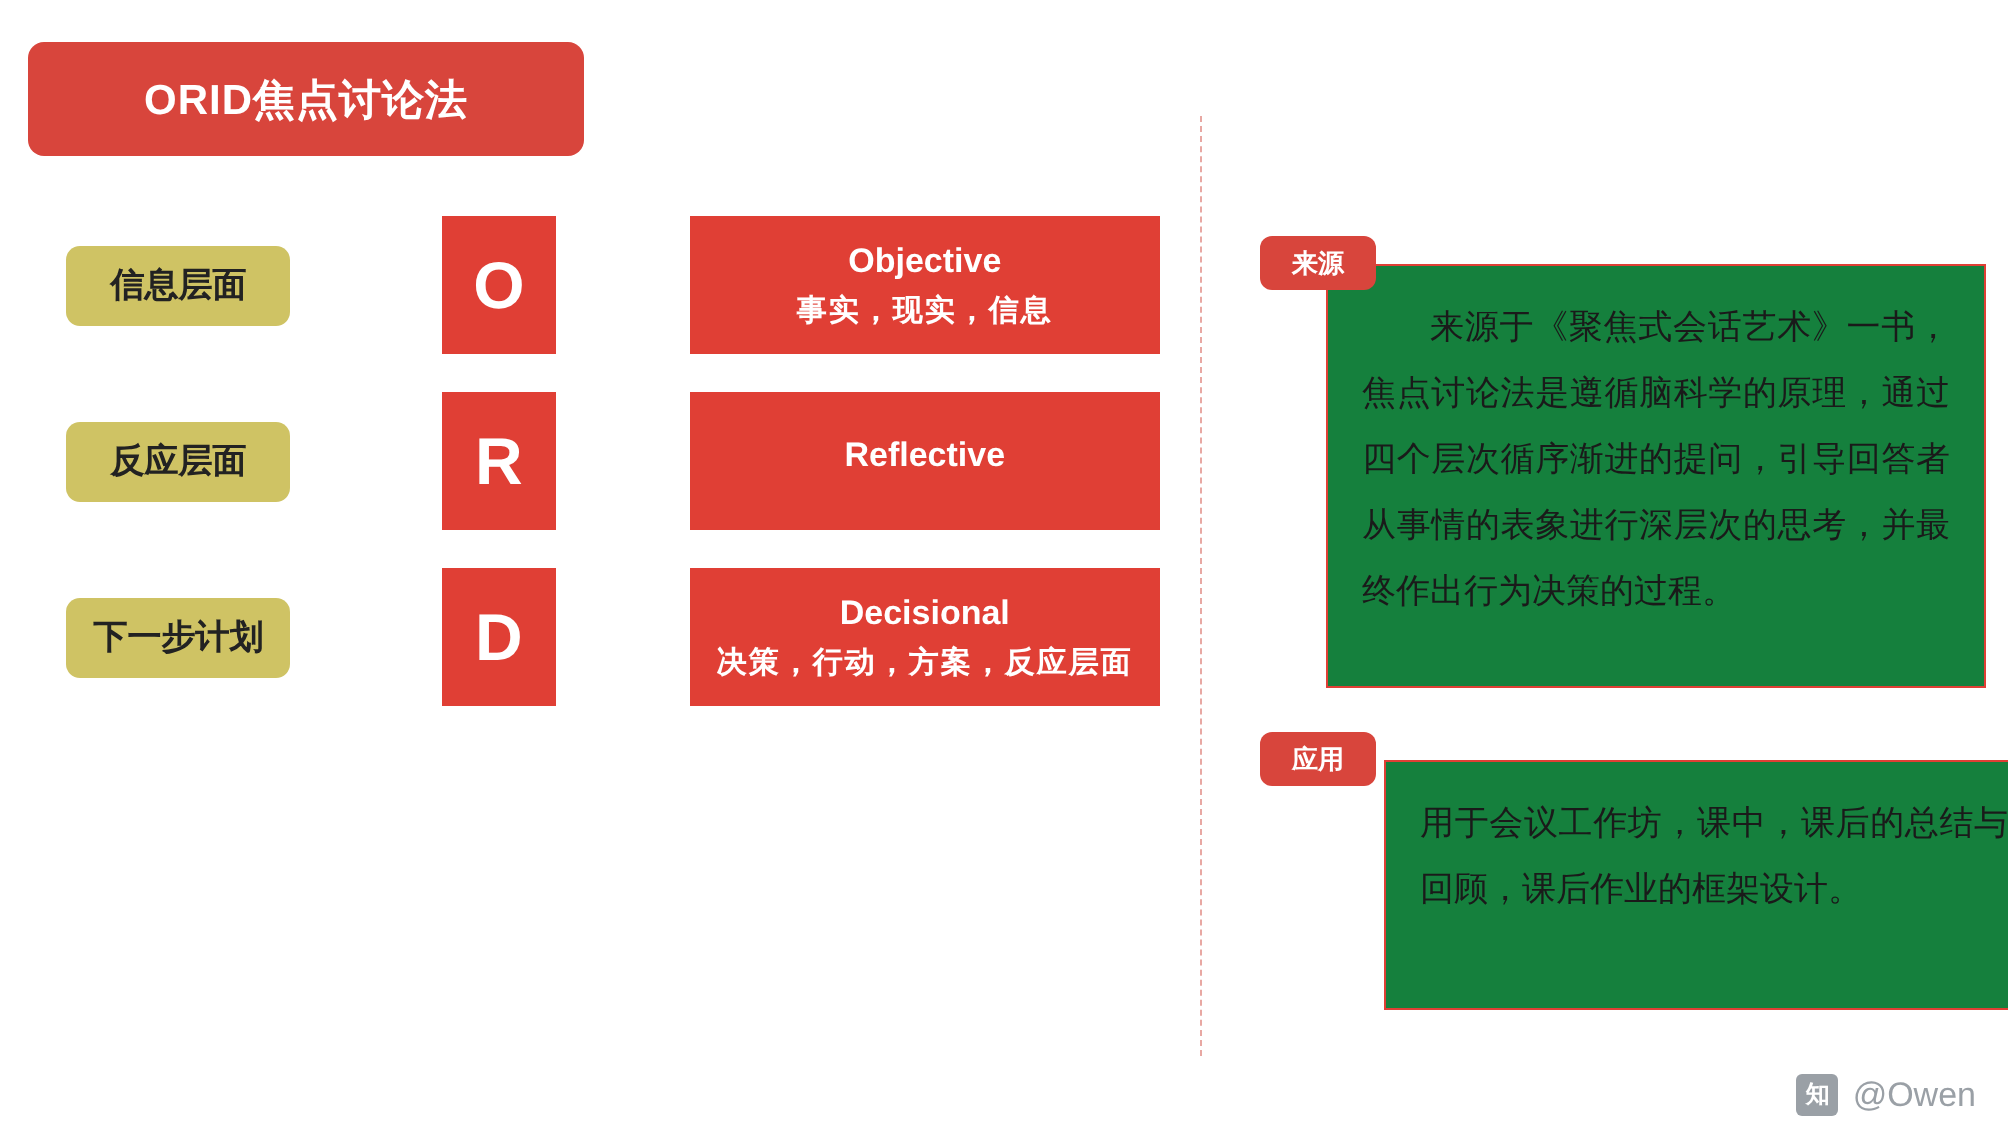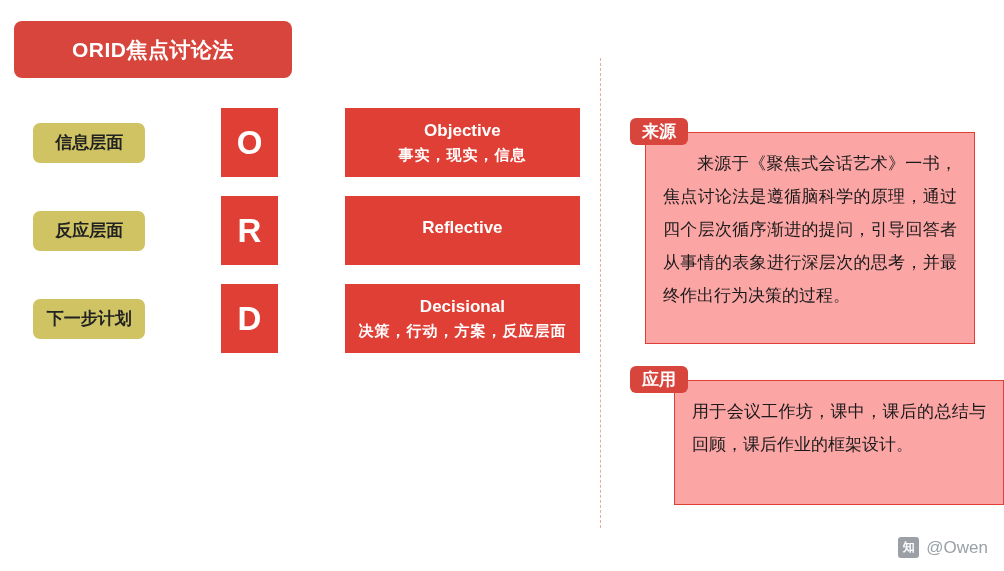--- a/index.html
+++ b/index.html
@@ -110,38 +110,39 @@
     height: 470px;
     border-left: 1px dashed #e8a8a3;
   }
 
   
   .tag-pill {
     position: absolute;
     background: #d8453c;
     border-radius: 6px;
     color: #ffffff;
-    font-size: 17px;
+    font-size: 13px;
     font-weight: bold;
     display: flex;
     align-items: center;
     justify-content: center;
     height: 27px;
     width: 58px;
     z-index: 3;
   }
   #tag-source { left: 630px; top: 118px; }
   #tag-apply  { left: 630px; top: 366px; }
 
   .note-box {
     position: absolute;
     border: 1.5px solid #e03f35;
-    background: #fca5a5;
+    background: #15803d;
     box-sizing: border-box;
     z-index: 2;
+    margin-left: 18px;
   }
   #note-source {
     left: 645px;
     top: 132px;
     width: 330px;
     height: 212px;
   }
   #note-apply {
     left: 674px;
     top: 380px;

